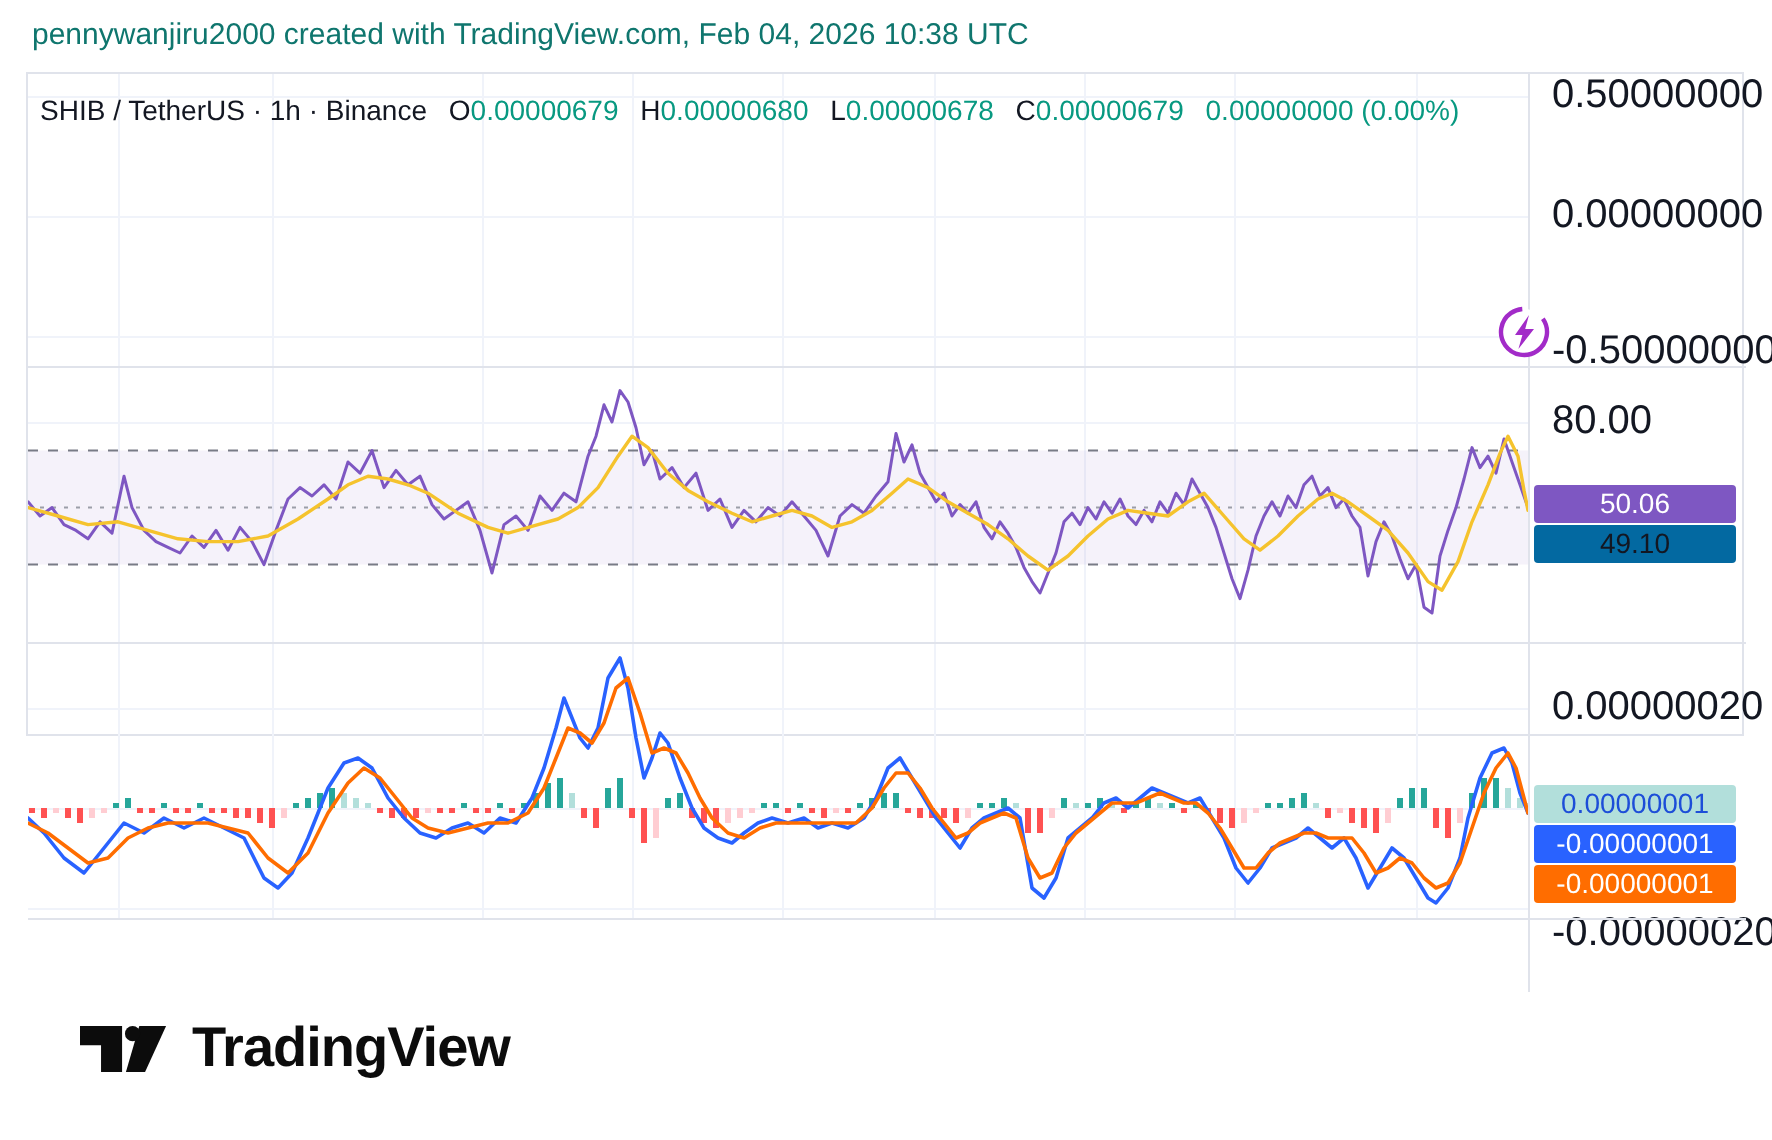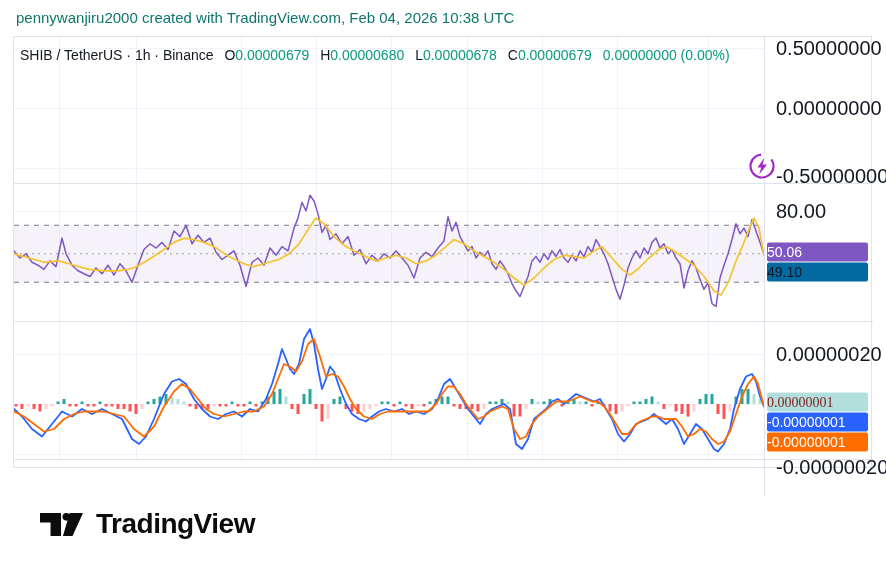--- a/index.html
+++ b/index.html
@@ -1,28 +1,28 @@
 <!DOCTYPE html>
 <html><head>
 <meta charset="utf-8">
 <style>
   * { box-sizing: border-box; margin: 0; padding: 0; }
   html,body { width:886px; height:570px; background:#ffffff; overflow:hidden;
     font-family:"Liberation Sans", sans-serif; }
   .attribution { position:absolute; left:16px; top:9px; font-size:15px; color:#0f766e; }
-  .chart { position:absolute; left:13px; top:36px; width:859px; height:432px;
+  .chart { position:absolute; left:13px; top:36px; width:859px; height:332px;
     border:1px solid #e0e3eb; background:#fff; }
   .pane { position:absolute; left:0; overflow:hidden; }
   .pane svg { position:absolute; left:0; top:0; }
   .sep { position:absolute; left:0; width:859px; height:1px; background:#e0e3eb; }
   .raxis-border { position:absolute; left:750px; top:0; width:1px; height:459px; background:#e0e3eb; }
   .raxis { position:absolute; left:751px; top:0; width:108px; height:421px; }
   .axis-label { position:absolute; left:11px; font-size:20px; color:#131722; transform:translateY(-50%); white-space:nowrap; }
   .axis-badge { position:absolute; left:2px; width:101px; height:19px; transform:translateY(-50%);
-    border-radius:2px; font-size:14px; text-align:left; line-height:19px; white-space:nowrap; }
+    border-radius:2px; font-size:14px; text-align:center; line-height:19px; white-space:nowrap; }
   .taxis { position:absolute; left:0; top:422px; width:859px; height:37px; }
   .taxis .tick { position:absolute; top:0; width:1px; height:4px; background:#b2b5be; }
   .taxis .tlabel { position:absolute; top:9px; transform:translateX(-50%); font-size:15px; color:#131722; }
   .legend { position:absolute; left:6px; top:10px; font-size:14px; color:#131722; white-space:nowrap; z-index:5; }
   .legend .val { color:#089981; }
   .legend .sp { display:inline-block; width:7px; }
   .flash-icon { position:absolute; left:734px; top:115px; width:28px; height:28px; z-index:6; cursor:pointer; }
   .footer-logo { position:absolute; left:40px; top:503px; height:42px; display:flex; align-items:center; }
   .footer-logo .mark { width:44px; height:31px; margin-right:12px; }
   .footer-logo .brand { font-size:28px; font-weight:700; color:#0c0c0c; letter-spacing:-0.5px; }
@@ -230,21 +230,21 @@
 
   <div class="raxis">
       <div class="axis-label" style="top: 11px;">0.50000000</div>
       <div class="axis-label" style="top: 71px;">0.00000000</div>
       <div class="axis-label" style="top: 139px;">-0.50000000</div>
       <div class="axis-label" style="top: 174px;">80.00</div>
       <div class="axis-badge" style="top: 215px; background: rgb(126, 87, 194); color: rgb(255, 255, 255); z-index: 3;">50.06</div>
       <div class="axis-badge" style="top: 235px; background: #0369a1; color: rgb(19, 23, 34); z-index: 3;">49.10</div>
       <div class="axis-label" style="top: 317px;">0.00000020</div>
       <div class="axis-label" style="top: 417px; margin-top: 13px;">-0.00000020</div>
-      <div class="axis-badge" style="top: 365px; background: rgb(178, 223, 219); color: #7f1d1d; z-index: 3; font-family: Liberation Serif, serif;">0.00000001</div>
+      <div class="axis-badge" style="top: 365px; background: rgb(178, 223, 219); color: #1d4ed8; z-index: 3;">0.00000001</div>
       <div class="axis-badge" style="top: 385px; background: rgb(41, 98, 255); color: rgb(255, 255, 255); z-index: 3;">-0.00000001</div>
       <div class="axis-badge" style="top: 405px; background: rgb(255, 109, 0); color: rgb(255, 255, 255); z-index: 3;">-0.00000001</div>
     </div>
   <div class="raxis-border"></div>
 
   <div class="sep" style="top:146px;"></div>
   <div class="sep" style="top:284px;"></div>
   <div class="sep" style="top:422px;"></div>
 
 </div>

